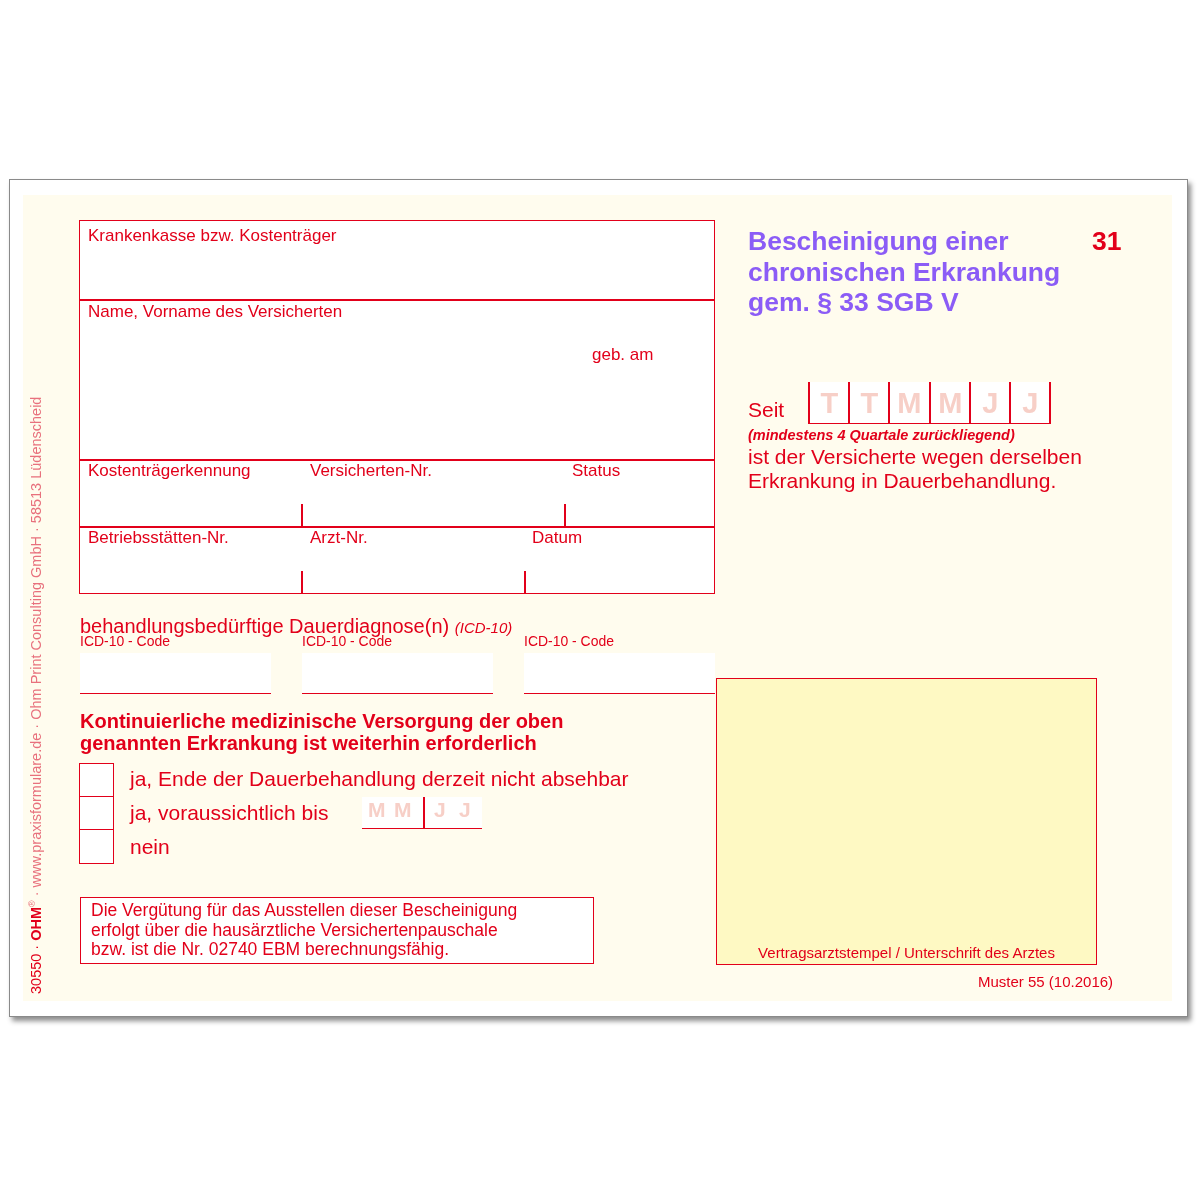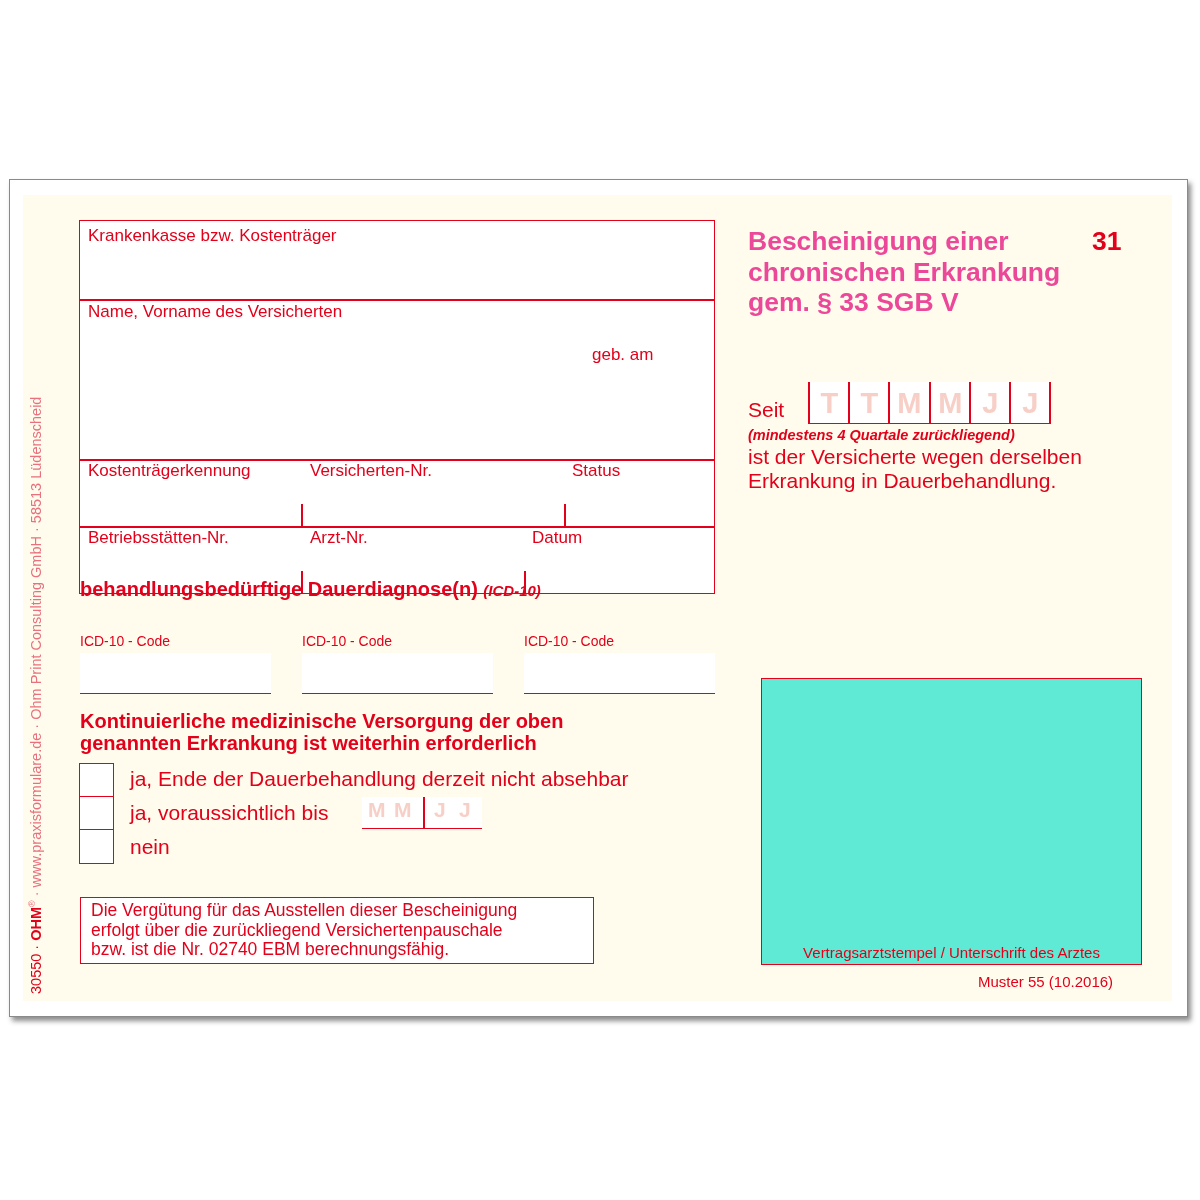--- a/index.html
+++ b/index.html
@@ -29,58 +29,58 @@
 
   
   .form-block {
     position: absolute; left: 79px; top: 220px; width: 636px; height: 374px;
     background: #ffffff; border: 1.5px solid #e2001a;
   }
   .label { position: absolute; font-size: 17px; color: #e2001a; white-space: nowrap; }
 
   .title {
     position: absolute; left: 748px; top: 226px; font-size: 26.5px; font-weight: bold;
-    line-height: 30.5px; color: #ec4899;
+    line-height: 30.5px; color: #8b5cf6;
   }
   .title-num { position: absolute; left: 1092px; top: 226px; font-size: 26.5px; font-weight: bold; line-height: 30.5px; }
 
   .seit { position: absolute; left: 748px; top: 398px; font-size: 21px; }
   .date-boxes { position: absolute; left: 808px; top: 382px; width: 243px; height: 42px; background: #ffffff; }
   .date-cell {
     position: absolute; top: 0; height: 42px; width: 40.5px;
     font-size: 29px; font-weight: bold; color: #f7cfc7; text-align: center; line-height: 42px;
   }
   .date-sep { position: absolute; top: 0; width: 1.5px; height: 42px; background: #e2001a; }
   .date-base { position: absolute; left: 0; bottom: 0; width: 243px; height: 1.5px; background: #e2001a; }
 
   .seit-note { position: absolute; left: 748px; top: 427px; font-size: 14.5px; font-weight: bold; font-style: italic; }
   .seit-text { position: absolute; left: 748px; top: 445px; font-size: 21px; line-height: 24px; }
 
-  .diag-title { position: absolute; left: 80px; top: 578px; font-size: 20px; font-weight: bold; white-space: nowrap; }
+  .diag-title { position: absolute; left: 80px; top: 615px; font-size: 20px; font-weight: normal; white-space: nowrap; }
   .diag-title .it { font-size: 15px; font-style: italic; }
   .icd-label { position: absolute; top: 632px; font-size: 15.5px; transform: scaleX(0.9); transform-origin: 0 0; }
   .icd-field { position: absolute; top: 653px; height: 41px; background: #ffffff; border-bottom: 1.5px solid #e2001a; }
 
   .kont-title { position: absolute; left: 80px; top: 710px; font-size: 20px; font-weight: bold; line-height: 22px; }
   .cb { position: absolute; left: 79px; width: 35px; height: 35px; background: #ffffff; border: 1.5px solid #e2001a; }
   .cb-label { position: absolute; left: 130px; font-size: 21px; white-space: nowrap; }
 
   .mmjj { position: absolute; left: 362px; top: 797px; width: 120px; height: 32px; background: #ffffff; border-bottom: 1.5px solid #e2001a; }
   .mmjj span { position: absolute; top: 1px; font-size: 21px; font-weight: bold; color: #f7cfc7; }
   .mmjj .sep { position: absolute; left: 61px; top: 0; width: 1.5px; height: 32px; background: #e2001a; }
 
   .notice {
     position: absolute; left: 80px; top: 897px; width: 514px; height: 67px;
     background: #ffffff; border: 1.5px solid #e2001a;
     padding: 3px 0 0 10px; font-size: 17.5px; line-height: 19.5px;
   }
 
   .stamp {
-    position: absolute; left: 761px; top: 678px; width: 381px; height: 287px;
-    background: #5eead4; border: 1.5px solid #e2001a;
+    position: absolute; left: 716px; top: 678px; width: 381px; height: 287px;
+    background: #fef9c3; border: 1.5px solid #e2001a;
   }
   .stamp-label { position: absolute; left: 0; right: 0; bottom: 3px; text-align: center; font-size: 15px; }
   .muster { position: absolute; left: 978px; top: 973px; font-size: 15px; }
 </style>
 </head>
 <body>
 
 <div class="card">
   <div class="cream"></div>
 </div>
@@ -186,20 +186,20 @@
 <div class="mmjj">
   <span style="left:6px">M</span>
   <span style="left:32px">M</span>
   <div class="sep"></div>
   <span style="left:72px">J</span>
   <span style="left:97px">J</span>
 </div>
 
 <div class="notice">
   <div>Die Vergütung für das Ausstellen dieser Bescheinigung</div>
-  <div>erfolgt über die zurückliegend Versichertenpauschale</div>
+  <div>erfolgt über die hausärztliche Versichertenpauschale</div>
   <div>bzw. ist die Nr. 02740 EBM berechnungsfähig.</div>
 </div>
 
 <div class="stamp">
   <div class="stamp-label">Vertragsarztstempel / Unterschrift des Arztes</div>
 </div>
 <div class="muster">Muster 55 (10.2016)</div>
 
 </body></html>

